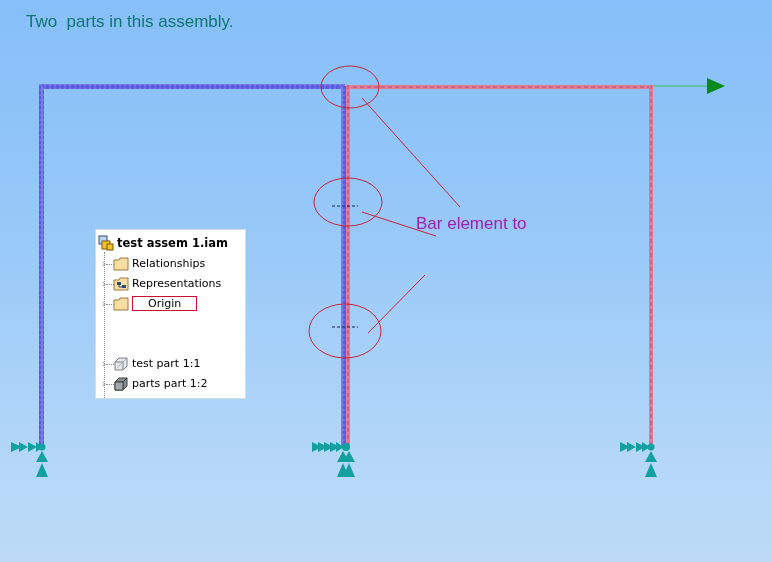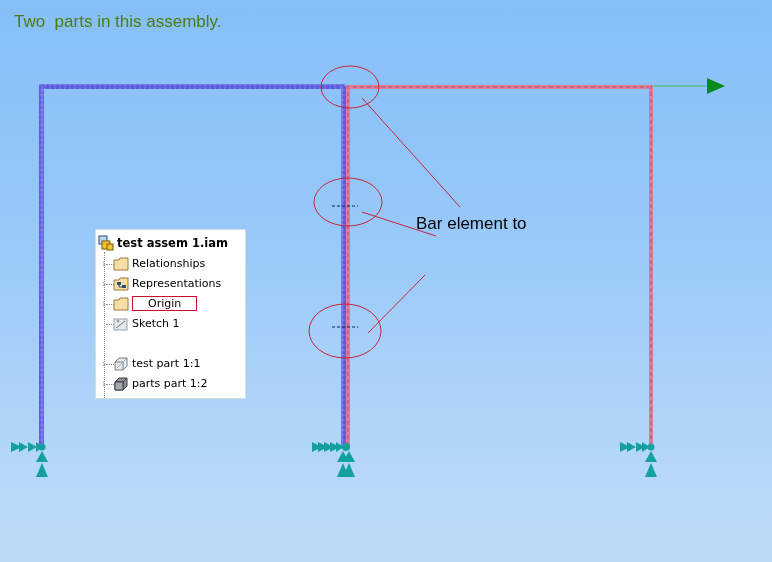--- a/index.html
+++ b/index.html
@@ -2,26 +2,26 @@
 <html><head>
 <meta charset="utf-8">
 <style>
   html, body { margin:0; padding:0; }
   body {
     width:772px; height:562px; overflow:hidden; position:relative;
     background: linear-gradient(to bottom, #86bff9 0%, #97c8f8 40%, #b6d8f8 85%, #bcdaf7 100%);
     font-family: "Liberation Sans", sans-serif;
   }
   .title {
-    position:absolute; left:14px; top:12px; font-size:17px; color:#4d7c0f;
+    position:absolute; left:26px; top:12px; font-size:17px; color:#0f766e;
     white-space:pre;
   }
   svg.canvas { position:absolute; left:0; top:0; }
   .annot {
-    position:absolute; left:416px; top:213px; color:#000000; font-size:17px; line-height:22px;
+    position:absolute; left:416px; top:213px; color:#a21caf; font-size:17px; line-height:22px;
   }
   .annot div { white-space:nowrap; }
   .browser {
     position:absolute; left:95px; top:229px; width:149px; height:168px;
     background:#ffffff; border:1px solid #d7dce2; overflow:hidden;
     font-family:"DejaVu Sans", sans-serif; font-size:11px; color:#000;text-align:center;
   }
   .browser .root {
     position:absolute; left:2px; top:4px; height:18px; display:flex; align-items:center;
     font-weight:bold; font-size:11.5px;
@@ -157,29 +157,20 @@
 
   <div class="node" style="top:64px">
     <span class="chev">›</span>
     <span class="hdots"></span>
     <svg class="icon" viewBox="0 0 16 16">
       <path d="M1 4 h5 l1 -2 h8 v12 h-14z" fill="#f6dea4" stroke="#9c7a3a"></path>
     </svg>
     <span class="label boxed">Origin</span>
   </div>
 
-  <div class="node" style="top:84px">
-    <span class="hdots"></span>
-    <svg class="icon" viewBox="0 0 16 16">
-      <rect x="1" y="3" width="13" height="11" fill="#e4e8ec" stroke="#9aa2aa"></rect>
-      <line x1="3" y1="12" x2="12" y2="5" stroke="#6b7580"></line>
-      <circle cx="5" cy="5" r="1.5" fill="#9aa2aa"></circle>
-    </svg>
-    <span class="label">Sketch 1</span>
-  </div>
 
 
   <div class="node" style="top:124px">
     <span class="chev">›</span>
     <span class="hdots"></span>
     <svg class="icon" viewBox="0 0 16 16">
       <path d="M2 6 l4 -4 h8 v8 l-4 4 h-8z" fill="#e6e9ec" stroke="#7a8088"></path>
       <path d="M2 6 h8 v8 M10 6 l4 -4" fill="none" stroke="#7a8088"></path>
       <line x1="4" y1="12" x2="13" y2="3" stroke="#aab0b6"></line>
     </svg>

